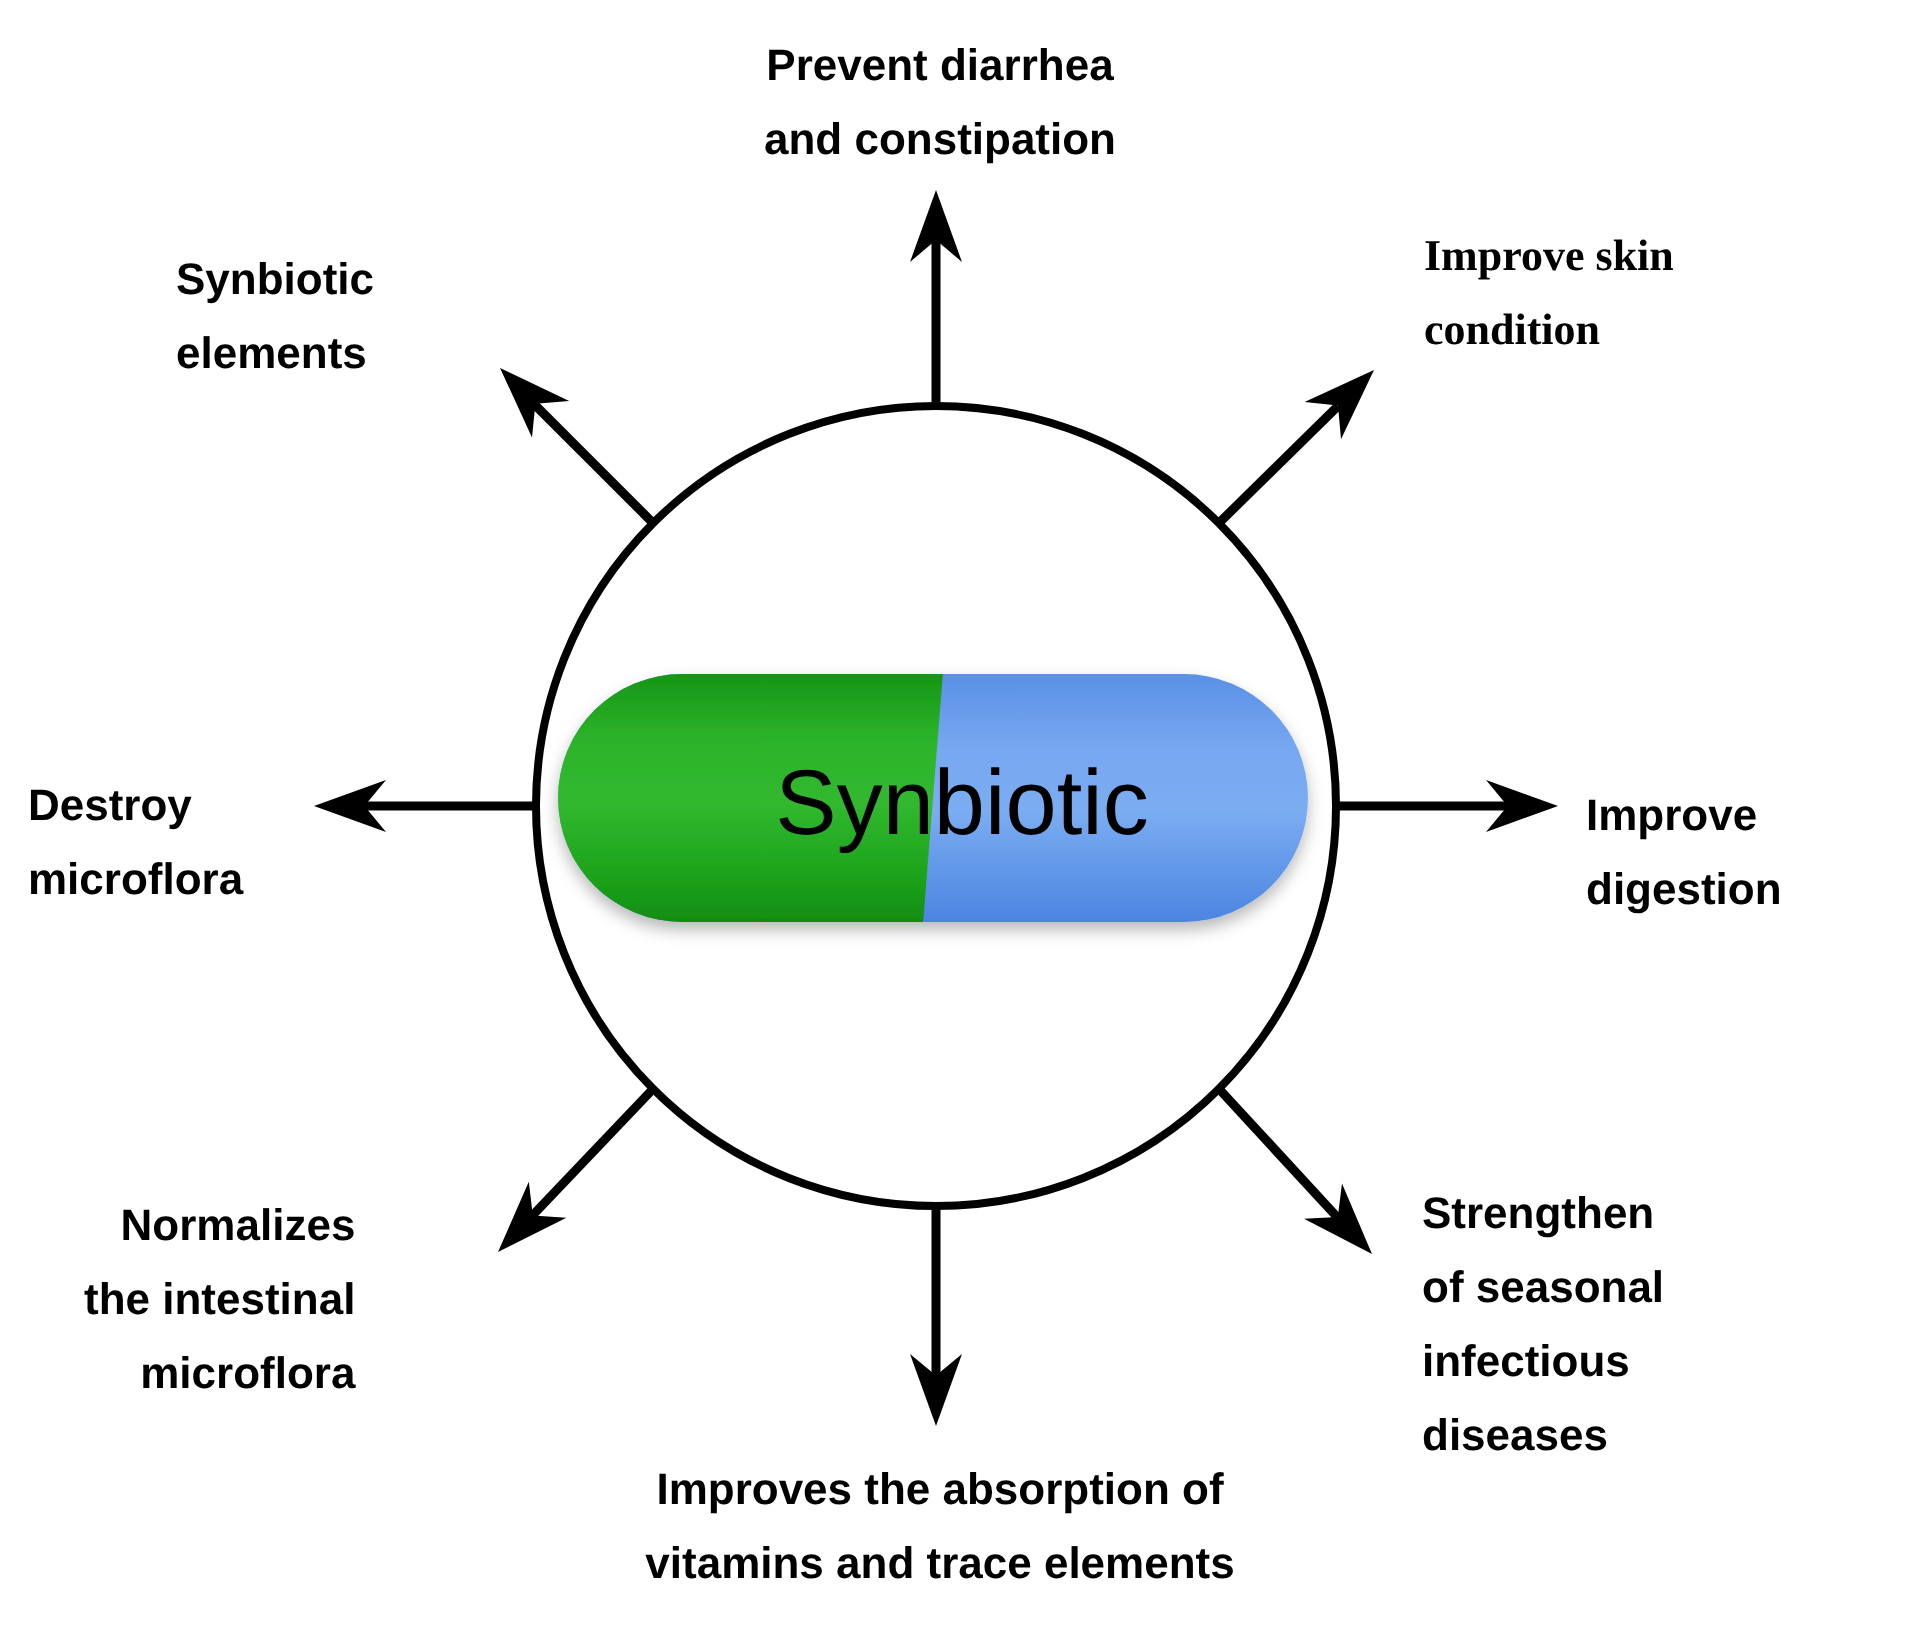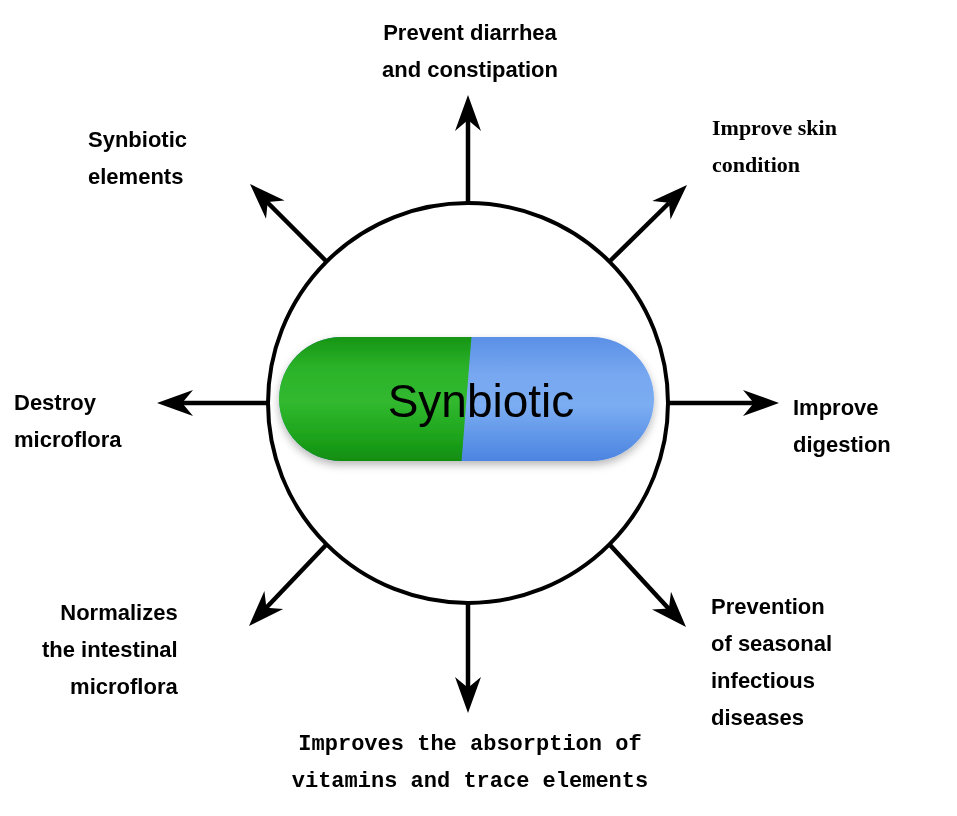--- a/index.html
+++ b/index.html
@@ -122,27 +122,27 @@
     <div>Improve skin</div>
     <div>condition</div>
   </div>
 
   <div class="benefit" style="left:793px; top:369px;margin-top:20px;">
     <div>Improve</div>
     <div>digestion</div>
   </div>
 
   <div class="benefit" style="left:711px; top:588px;">
-    <div>Prevention</div>
+    <div>Strengthen</div>
     <div>of seasonal</div>
     <div>infectious</div>
     <div>diseases</div>
   </div>
 
-  <div class="benefit centered" style="left:470px; top:726px;font-family:Liberation Mono, monospace;">
+  <div class="benefit centered" style="left:470px; top:726px;">
     <div>Improves the absorption of</div>
     <div>vitamins and trace elements</div>
   </div>
 
   <div class="benefit" style="left:42px; top:594px;text-align:right;">
     <div>Normalizes</div>
     <div>the intestinal</div>
     <div>microflora</div>
   </div>
 

